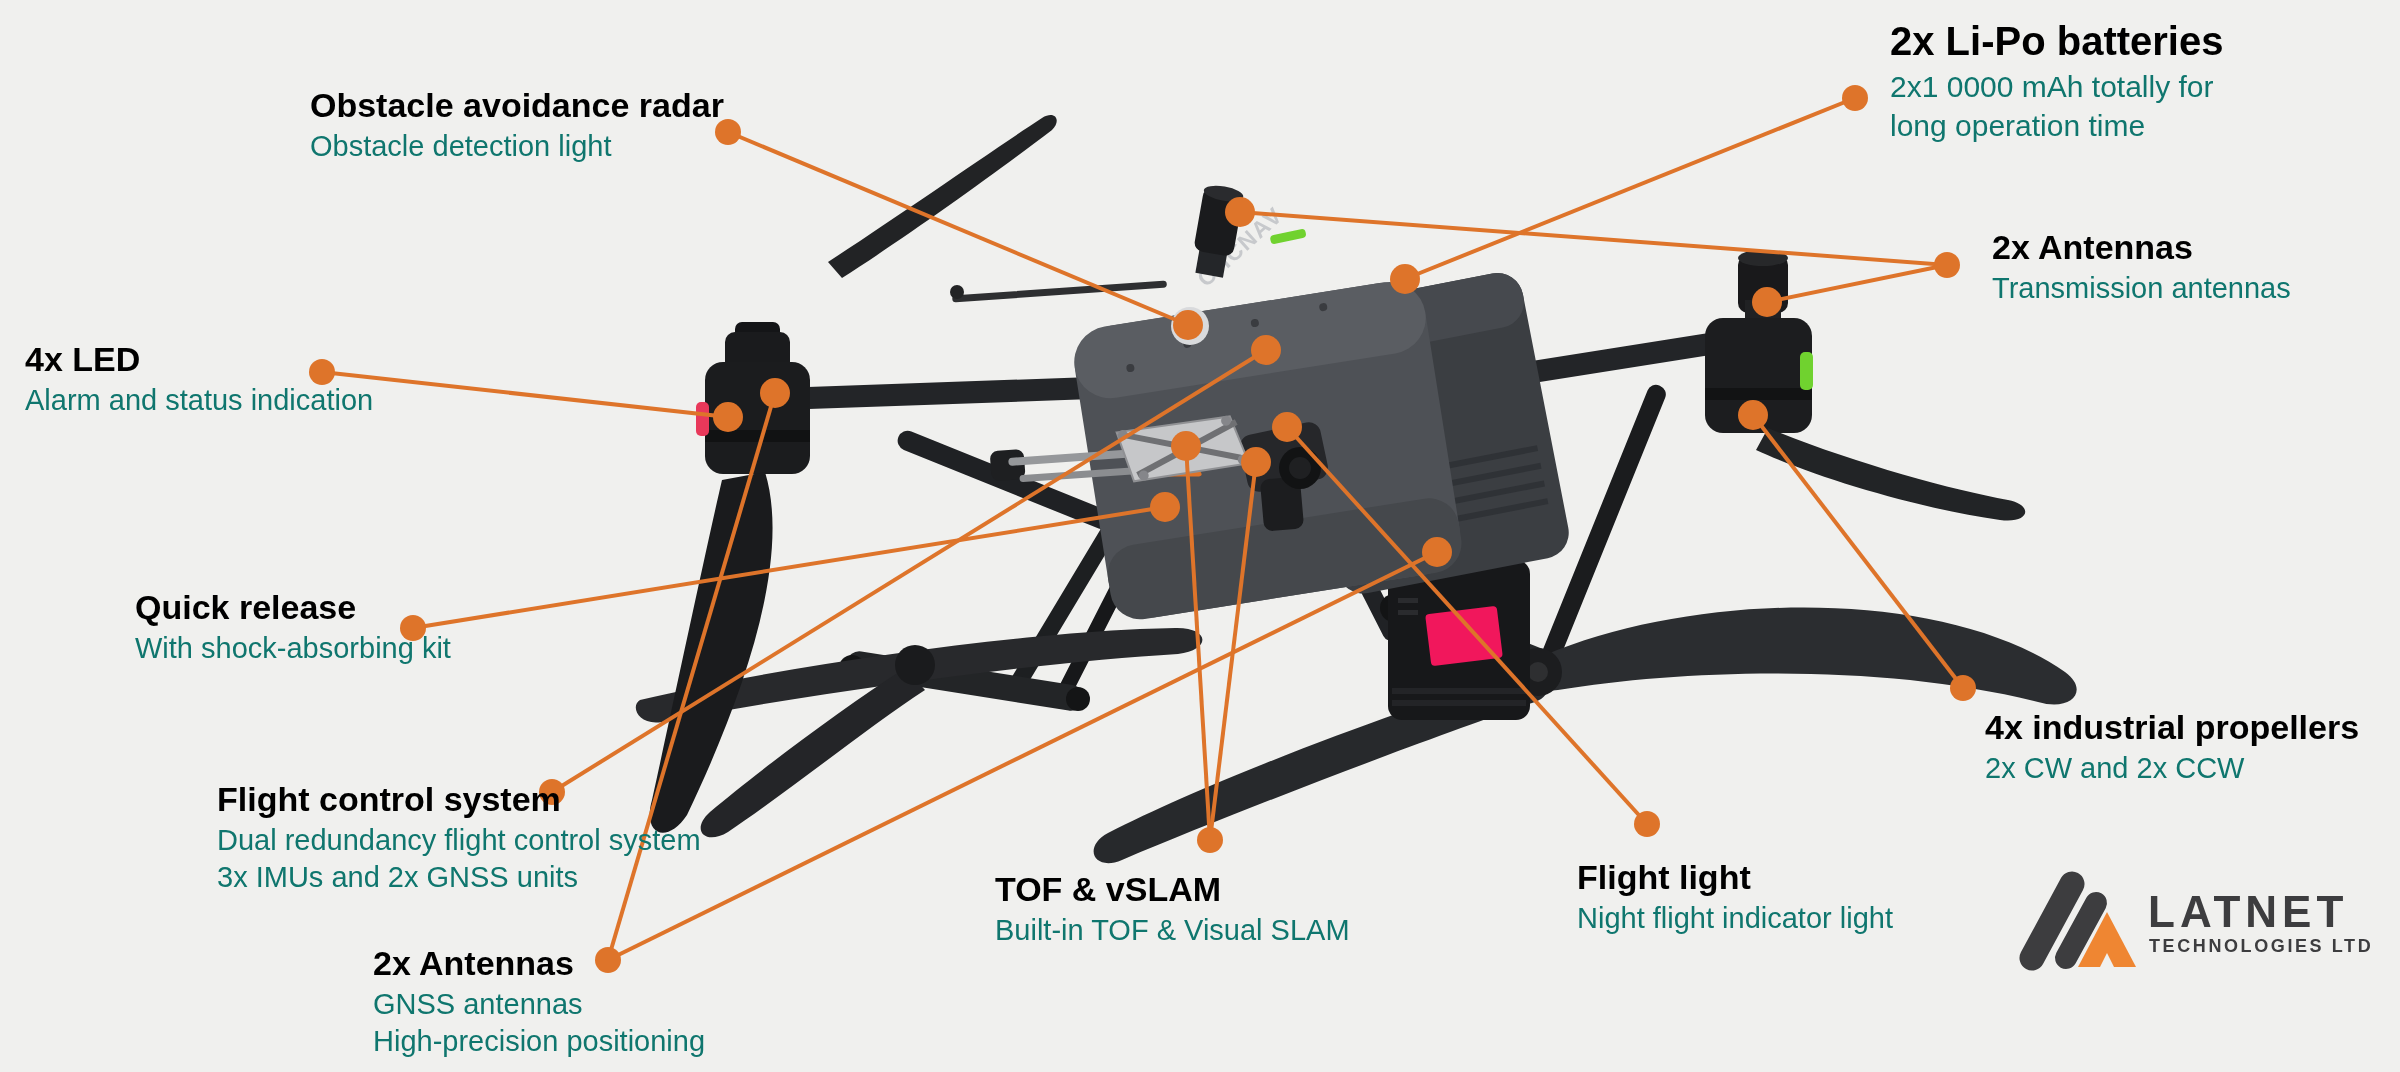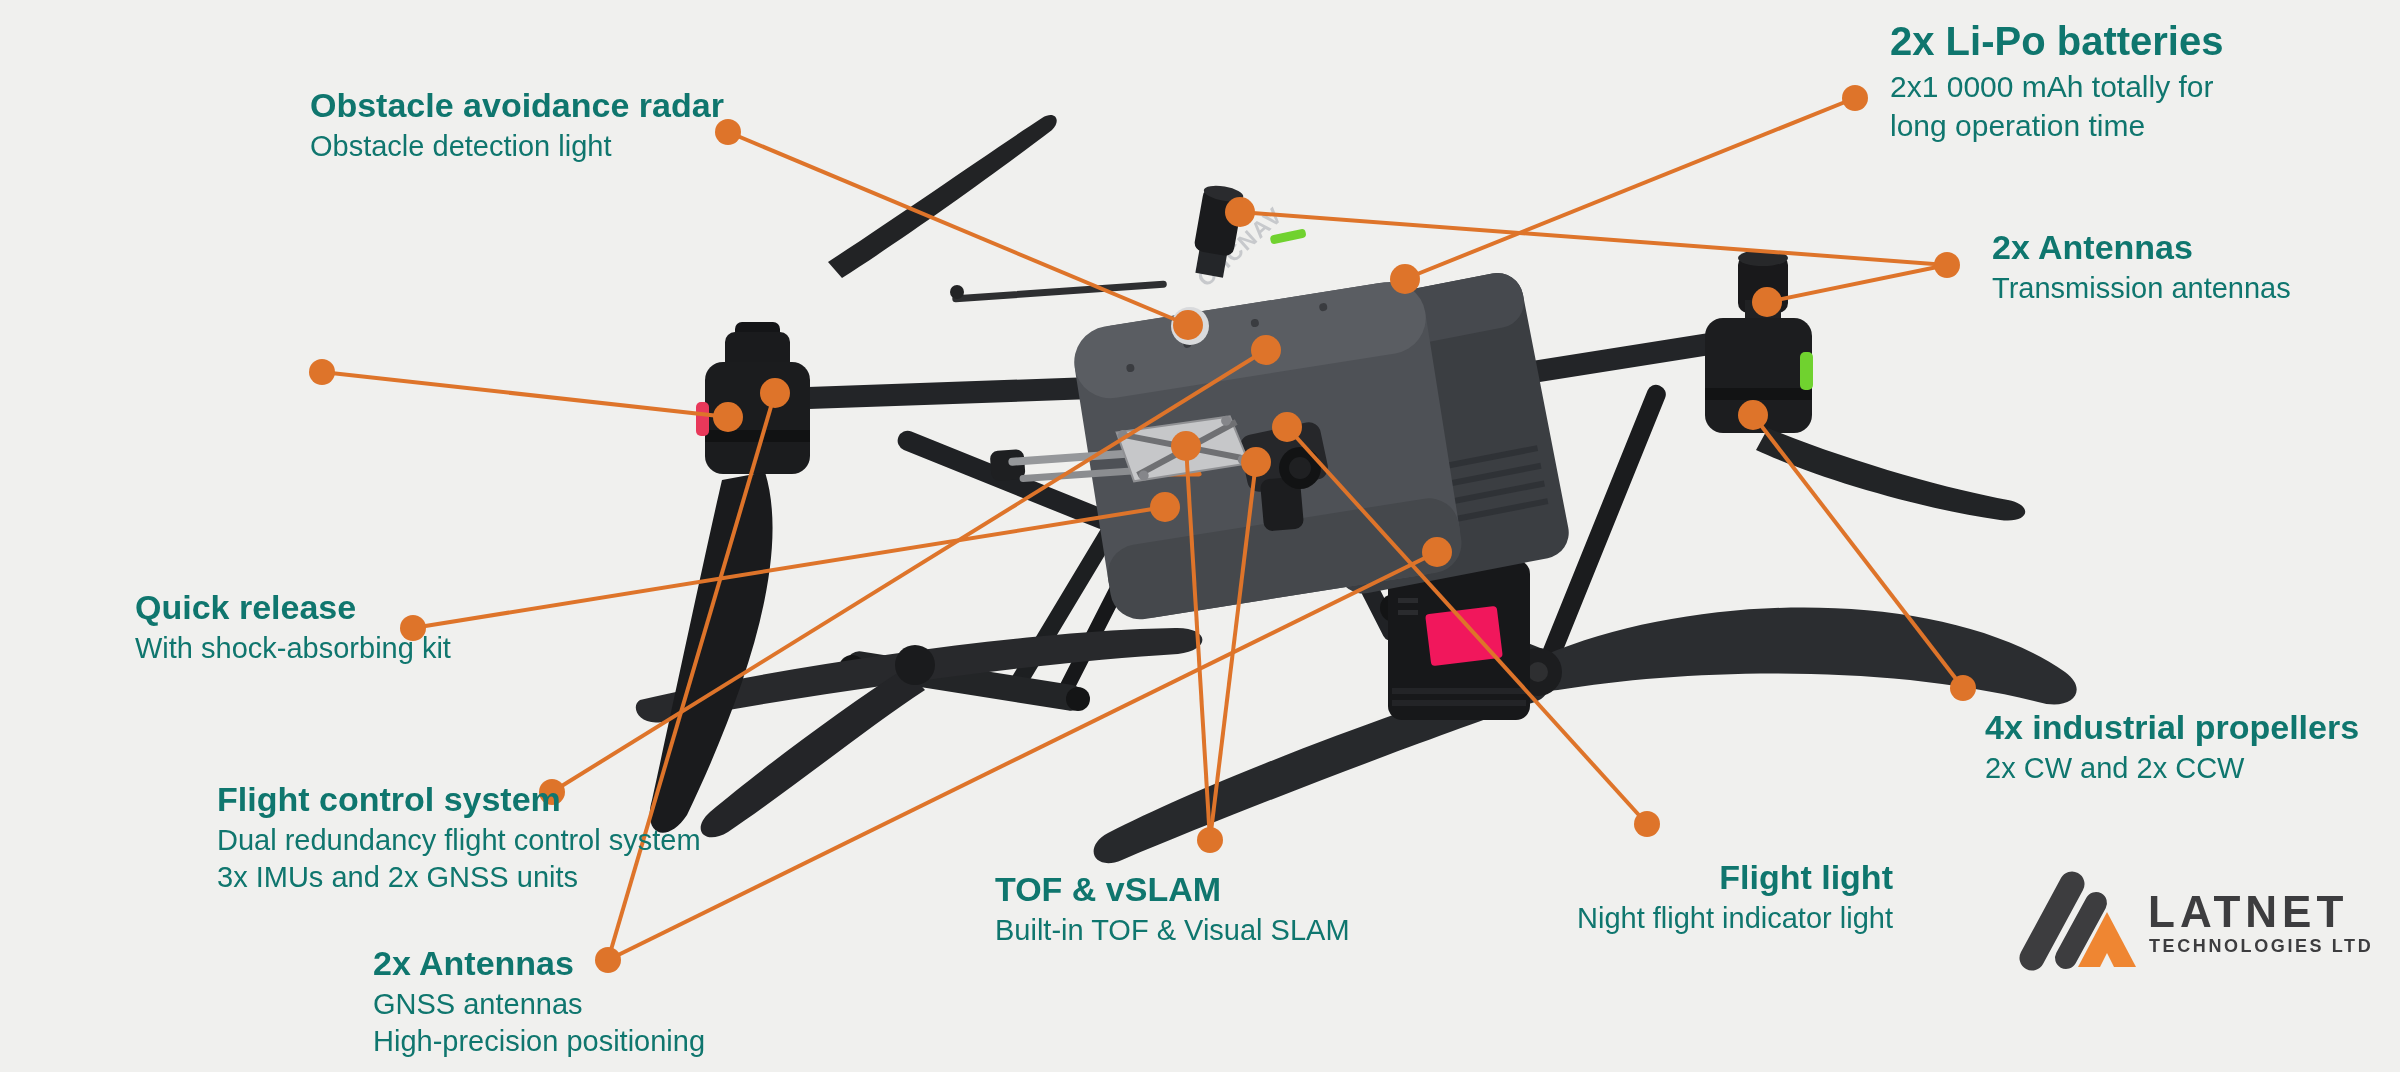--- a/index.html
+++ b/index.html
@@ -2,21 +2,21 @@
 <html><head>
 <meta charset="utf-8">
 <style>
   html,body{margin:0;padding:0;}
   .stage{
     position:relative;width:2400px;height:1072px;background:#f0f0ee;
     overflow:hidden;font-family:"Liberation Sans",sans-serif;
   }
   .layer{position:absolute;left:0;top:0;width:2400px;height:1072px;}
   .callout{position:absolute;white-space:nowrap;}
-  .c-title{font-size:34px;font-weight:bold;color:#0f766e;line-height:1.28;}
+  .c-title{font-size:34px;font-weight:bold;color:#000000;line-height:1.28;}
   .c-desc{font-size:29px;color:#0f766e;line-height:1.30;}
   .callout.big .c-title{font-size:40px;}
   .callout.big .c-desc{font-size:30px;}
   .logo{position:absolute;left:2015px;top:868px;width:380px;height:120px;}
 </style>
 </head>
 <body>
 
 <div class="stage" style="background: rgb(240, 240, 238);">
 
@@ -189,20 +189,24 @@
     <div class="c-title">2x Li-Po batteries</div>
     <div class="c-desc">2x1 0000 mAh totally for</div>
     <div class="c-desc">long operation time</div>
   </div>
 
   <div class="callout" style="left: 1992px; top: 226px;">
     <div class="c-title">2x Antennas</div>
     <div class="c-desc">Transmission antennas</div>
   </div>
 
+  <div class="callout" style="left: 25px; top: 338px;">
+    <div class="c-title">4x LED</div>
+    <div class="c-desc">Alarm and status indication</div>
+  </div>
 
   <div class="callout" style="left: 135px; top: 586px;">
     <div class="c-title">Quick release</div>
     <div class="c-desc">With shock-absorbing kit</div>
   </div>
 
   <div class="callout" style="left: 217px; top: 778px;">
     <div class="c-title">Flight control system</div>
     <div class="c-desc">Dual redundancy flight control system</div>
     <div class="c-desc">3x IMUs and 2x GNSS units</div>
@@ -212,21 +216,21 @@
     <div class="c-title">2x Antennas</div>
     <div class="c-desc">GNSS antennas</div>
     <div class="c-desc">High-precision positioning</div>
   </div>
 
   <div class="callout" style="left: 995px; top: 868px;">
     <div class="c-title">TOF &amp; vSLAM</div>
     <div class="c-desc">Built-in TOF &amp; Visual SLAM</div>
   </div>
 
-  <div class="callout" style="left: 1577px; top: 856px; text-align: right;">
+  <div class="callout" style="left: 1577px; top: 856px;">
     <div class="c-title">Flight light</div>
     <div class="c-desc">Night flight indicator light</div>
   </div>
 
   <div class="callout" style="left: 1985px; top: 706px;">
     <div class="c-title">4x industrial propellers</div>
     <div class="c-desc">2x CW and 2x CCW</div>
   </div>
 
   <svg class="logo" viewBox="2015 868 380 120">

